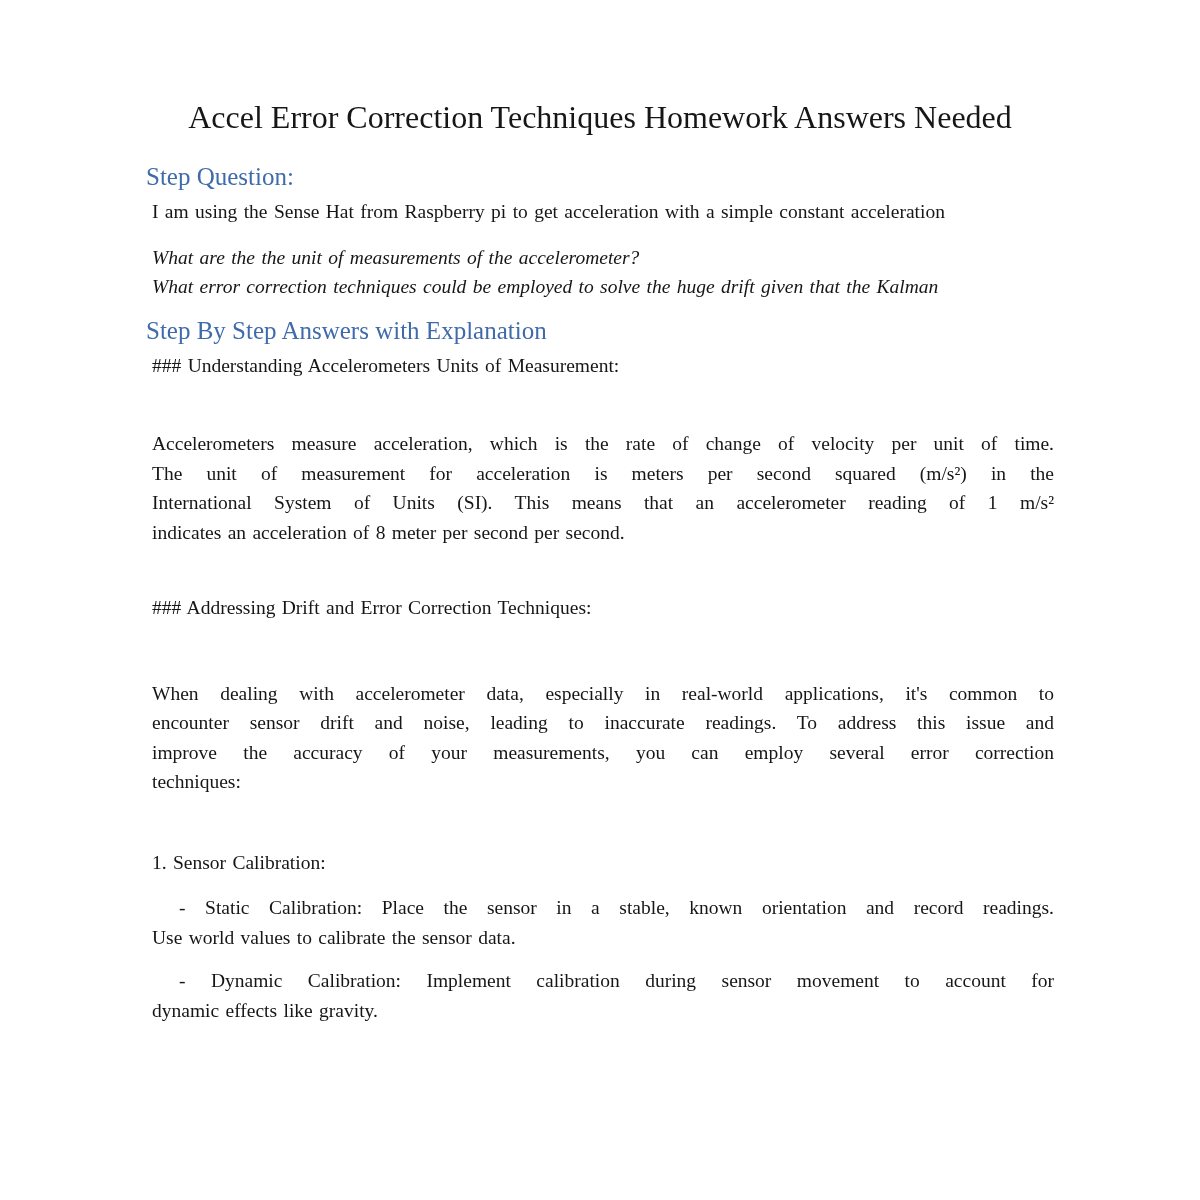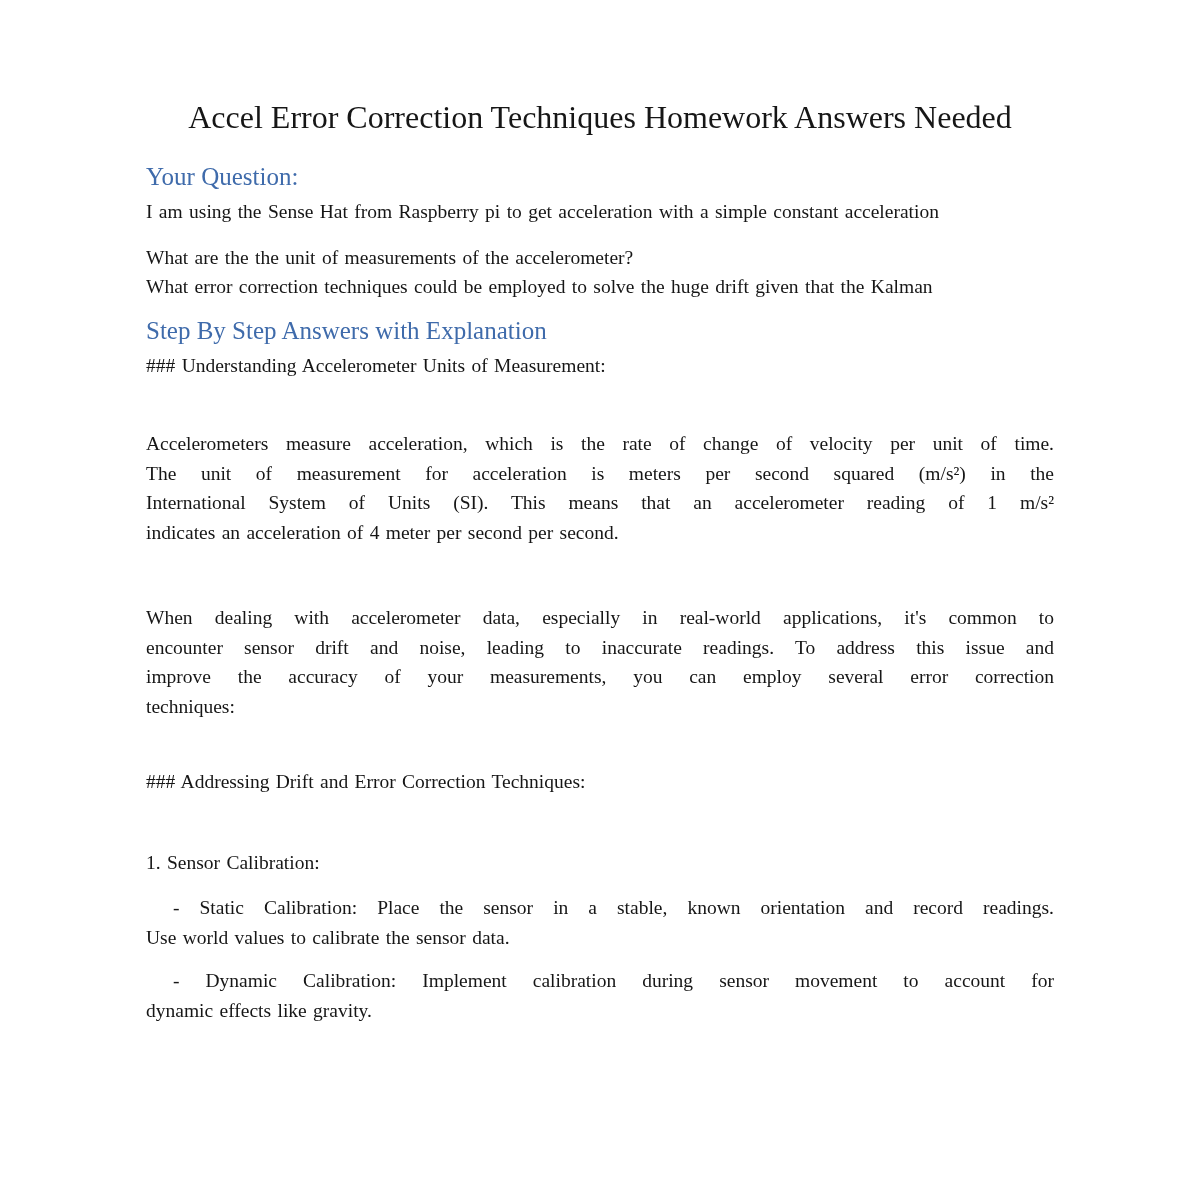--- a/index.html
+++ b/index.html
@@ -31,85 +31,85 @@
     font-size:25px;
     line-height:29px;
     font-weight:400;
     color:var(--heading-blue);
     white-space:nowrap;
   }
   .para{
     font-size:19.5px;
     line-height:29.5px;
   }
-  .line{ min-height:29.5px; }
+  .line{ min-height:29.5px;margin-left:6px; }
   .plain{
     white-space:nowrap;
     word-spacing:1.5px;
   }
   .jline{
     text-align:justify;
     text-align-last:justify;
     word-spacing:0.5px;
   }
   .indent-first{ text-indent:27px; }
 
   
   .m-heading1   { margin-top:26px; }
   .m-intro      { margin-top:6px;  }
-  .m-questions  { margin-top:16px; }
+  .m-questions  { margin-top:16px;font-style:italic; }
   .m-heading2   { margin-top:14px; }
   .m-sub-units  { margin-top:6px;  }
   .m-units      { margin-top:49px; }
   .m-sub-drift  { margin-top:46px; }
   .m-drift      { margin-top:56px; }
   .m-sensor     { margin-top:51px; }
   .m-static     { margin-top:16px; }
   .m-dynamic    { margin-top:14px;font-family:Liberation Serif, serif; }
 </style>
 </head>
 <body>
 
 <div class="doc">
 
   <div class="title">Accel Error Correction Techniques Homework Answers Needed</div>
 
-  <div class="h2 m-heading1">Your Question:</div>
+  <div class="h2 m-heading1">Step Question:</div>
 
   <div class="para m-intro">
     <div class="line plain">I am using the Sense Hat from Raspberry pi to get acceleration with a simple constant acceleration</div>
   </div>
 
   <div class="para m-questions">
     <div class="line plain">What are the the unit of measurements of the accelerometer?</div>
     <div class="line plain">What error correction techniques could be employed to solve the huge drift given that the Kalman</div>
   </div>
 
   <div class="h2 m-heading2">Step By Step Answers with Explanation</div>
 
   <div class="para m-sub-units">
-    <div class="line plain">### Understanding Accelerometer Units of Measurement:</div>
+    <div class="line plain">### Understanding Accelerometers Units of Measurement:</div>
   </div>
 
   <div class="para m-units">
     <div class="line jline">Accelerometers measure acceleration, which is the rate of change of velocity per unit of time.</div>
     <div class="line jline">The unit of measurement for acceleration is meters per second squared (m/s²) in the</div>
     <div class="line jline">International System of Units (SI). This means that an accelerometer reading of 1 m/s²</div>
-    <div class="line plain">indicates an acceleration of 4 meter per second per second.</div>
+    <div class="line plain">indicates an acceleration of 8 meter per second per second.</div>
+  </div>
+
+  <div class="para m-sub-drift">
+    <div class="line plain">### Addressing Drift and Error Correction Techniques:</div>
   </div>
 
   <div class="para m-drift">
     <div class="line jline">When dealing with accelerometer data, especially in real-world applications, it's common to</div>
     <div class="line jline">encounter sensor drift and noise, leading to inaccurate readings. To address this issue and</div>
     <div class="line jline">improve the accuracy of your measurements, you can employ several error correction</div>
     <div class="line plain">techniques:</div>
-  </div>
-
-  <div class="para m-sub-drift">
-    <div class="line plain">### Addressing Drift and Error Correction Techniques:</div>
   </div>
 
   <div class="para m-sensor">
     <div class="line plain">1. Sensor Calibration:</div>
   </div>
 
   <div class="para m-static">
     <div class="line jline indent-first">- Static Calibration: Place the sensor in a stable, known orientation and record readings.</div>
     <div class="line plain">Use world values to calibrate the sensor data.</div>
   </div>

